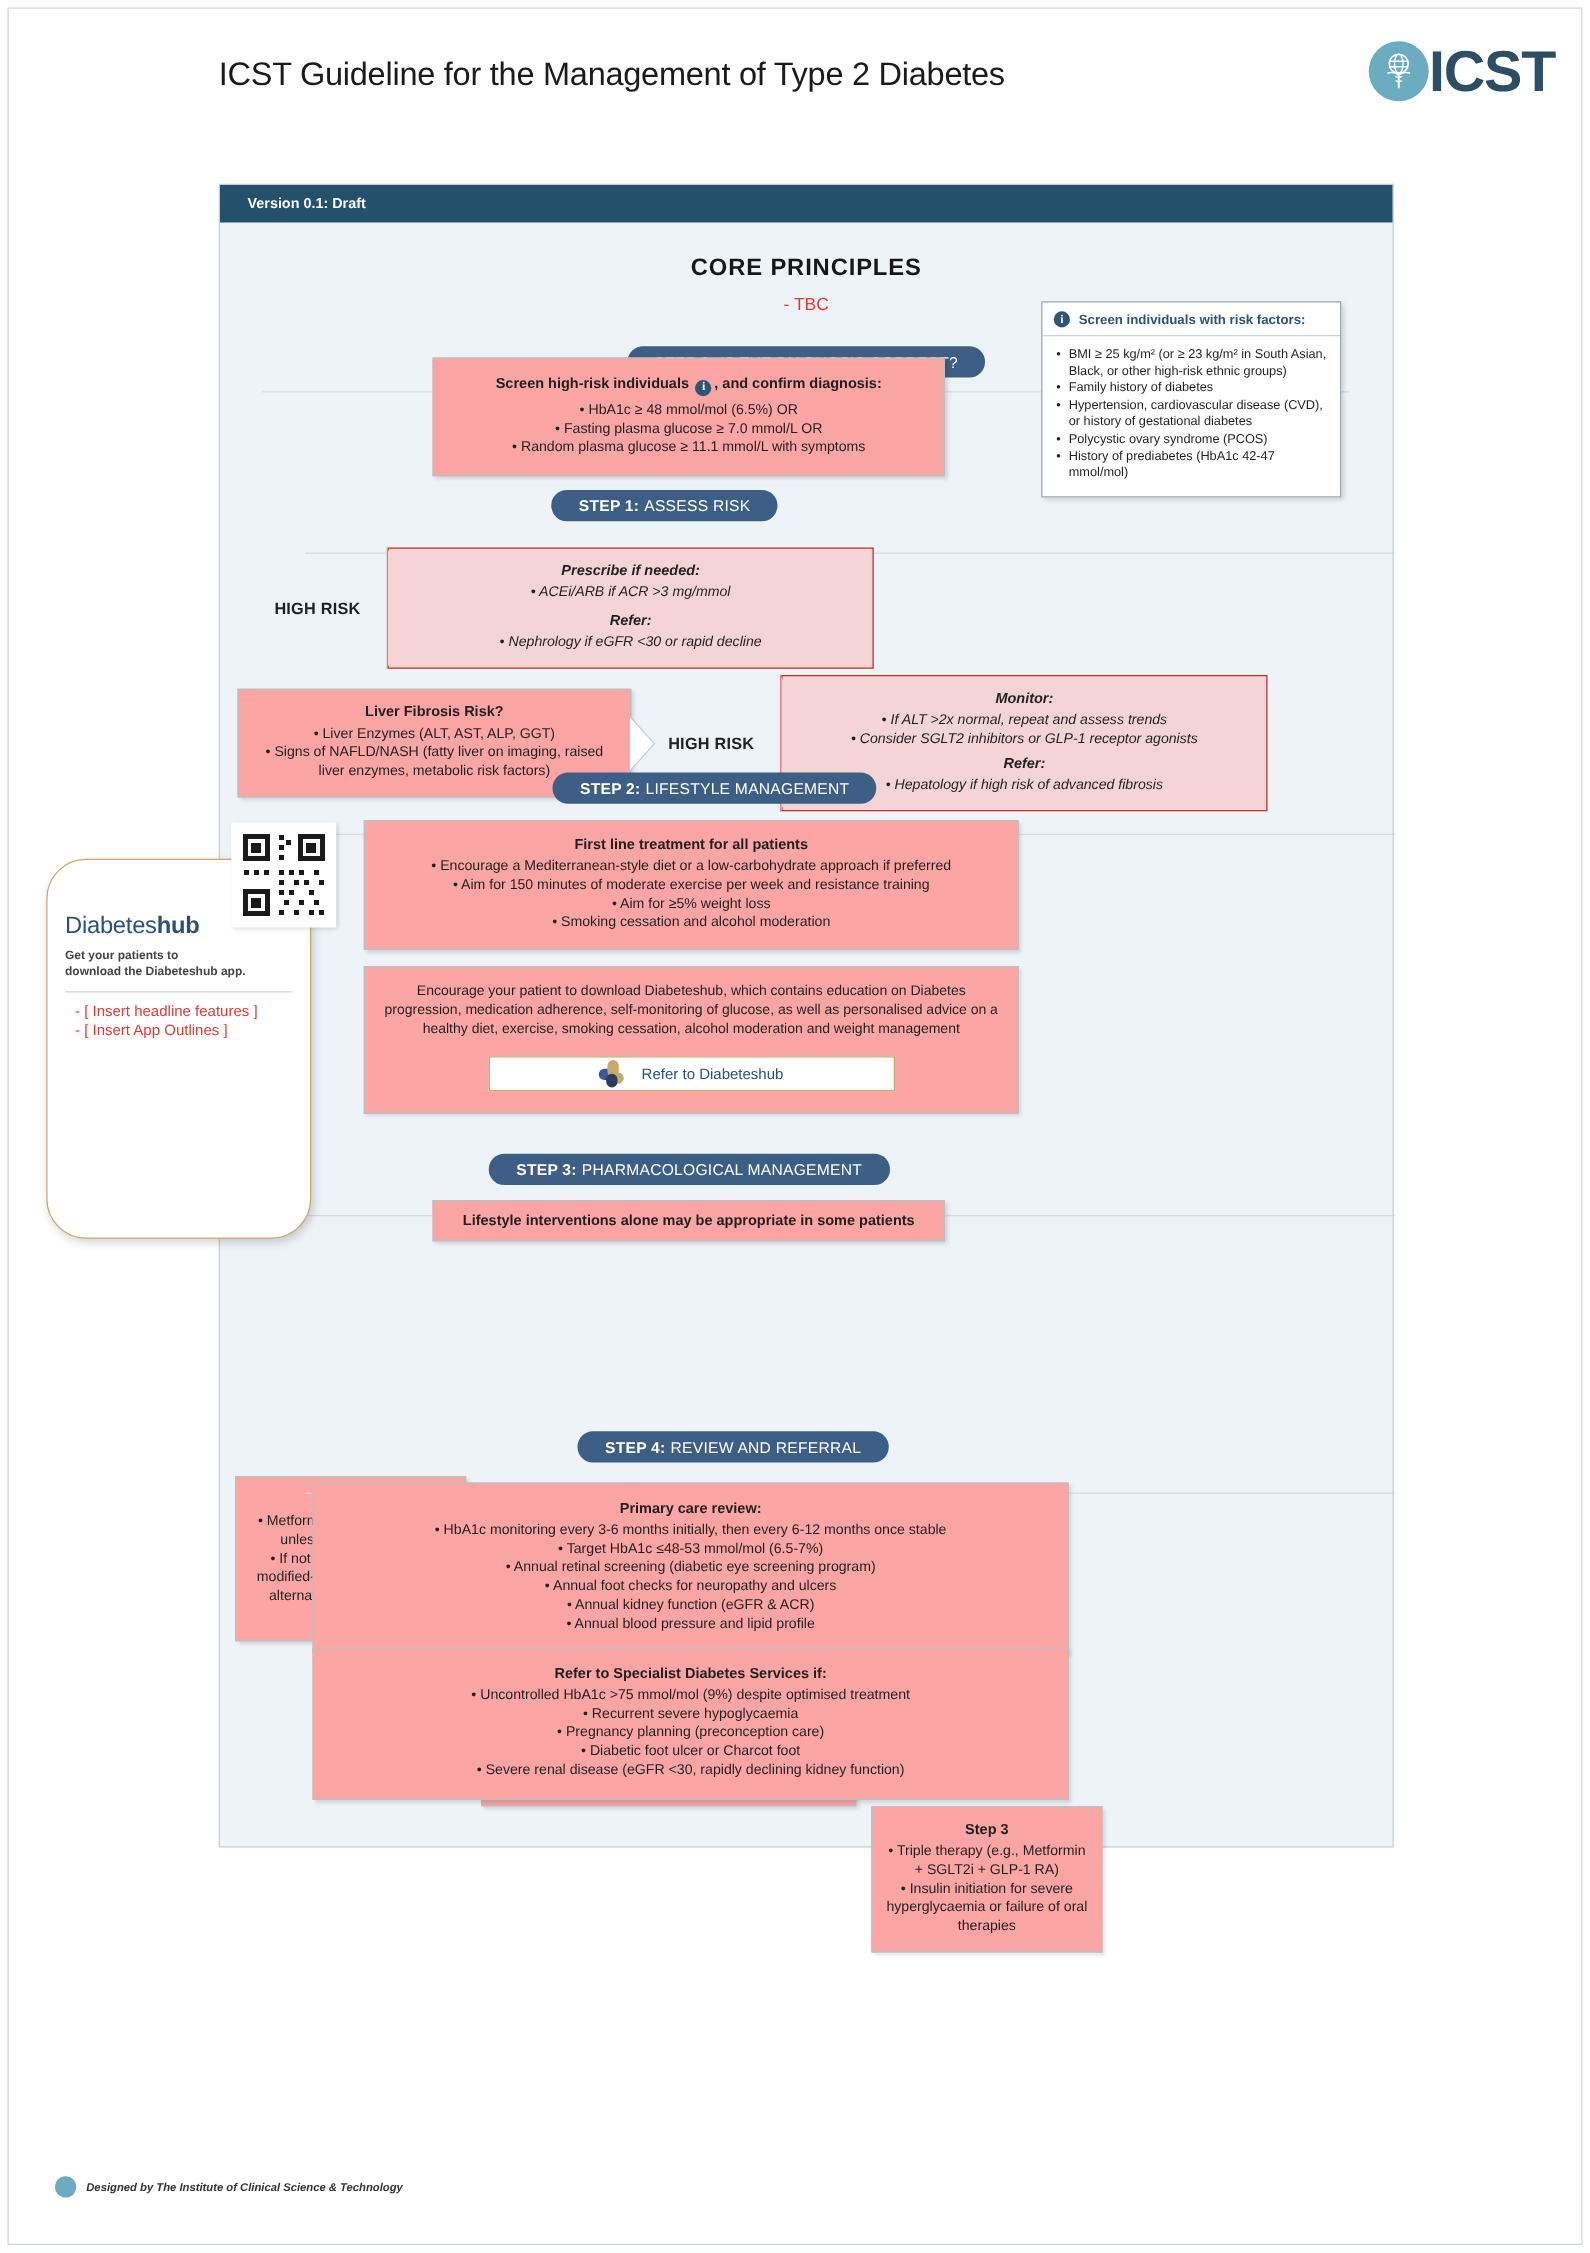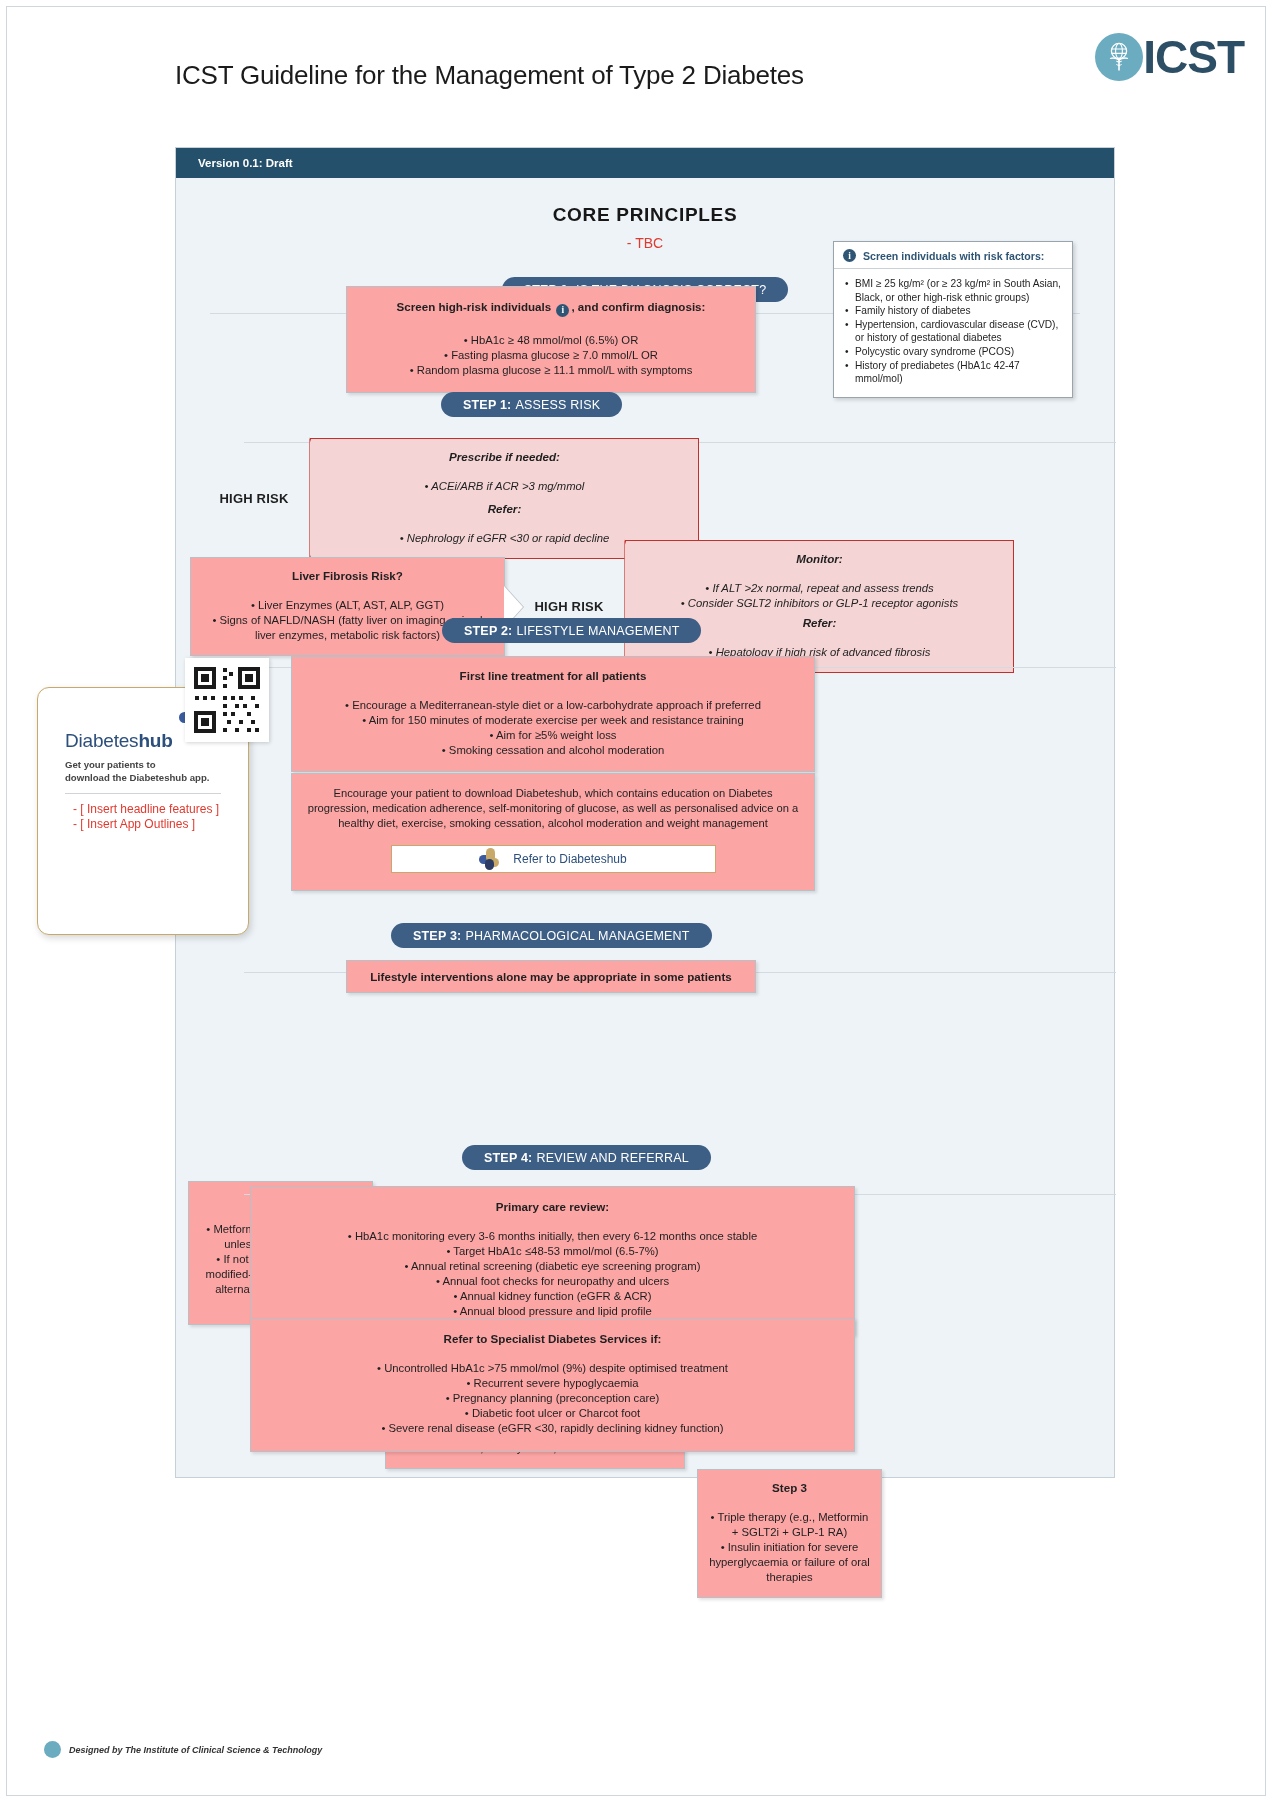--- a/index.html
+++ b/index.html
@@ -7,21 +7,21 @@
     width: 1272px; height: 1802px;
     background: #ffffff;
     font-family: "Liberation Sans", sans-serif;
     color: #1f1f1f;
     overflow: hidden;
   }
   .page { position: relative; width: 1272px; height: 1802px; background:#fff; }
   .page-border { position:absolute; left:6px; top:6px; right:6px; bottom:6px; border:1px solid #cfd6dc; }
 
   
-  .header { position:absolute; left:175px; top:60px; width:760px; }
+  .header { position:absolute; left:175px; top:44px; width:760px; }
   .doc-title { font-size:26px; font-weight:400; color:#1b1b1b; letter-spacing:-0.2px; }
   .doc-subtitle { font-size:13.5px; color:#2a2a2a; margin-top:6px; }
 
   .brand { position:absolute; right:28px; top:33px; display:flex; align-items:center; }
   .brand-mark { width:48px; height:48px; border-radius:50%; background:#6bacc0; position:relative;
                 display:flex; align-items:center; justify-content:center; }
   .brand-text { font-size:46px; font-weight:700; color:#2c4f66; letter-spacing:-1px; line-height:1; }
 
   
   .panel { position:absolute; left:175px; top:147px; width:940px; height:1331px;
@@ -35,21 +35,21 @@
   
   .step-pill { margin:0 auto; background:#3e5f85; color:#fff; border-radius:18px;
                height:25px; display:flex; align-items:center; justify-content:center;
                font-size:12.5px; letter-spacing:0.2px; padding:0 22px; width:max-content; }
   .step-pill b { font-weight:700; margin-right:4px; }
   .hr-line { height:1px; background:#d3dbe2; margin:11px 34px 0 34px; }
 
   
   .card { background:#fca5a5; border:1px solid #b9bfc5; box-shadow:2px 2px 3px rgba(0,0,0,0.12); }
   .card-title { font-weight:700; font-size:11.6px; text-align:center; }
-  .card ul { list-style:none; margin-top:16px; }
+  .card ul { list-style:none; margin-top:4px; }
   .card li { font-size:11.3px; text-align:center; line-height:15px; }
   .card li::before { content:"• "; }
 
   .card.redbox { background:#f4d4d4; border:1.6px solid #c1312c; box-shadow:none; }
   .card.redbox li, .card.redbox .card-title { color:#1f1f1f; }
 
   
   .abs { position:absolute; }
 
   
@@ -89,23 +89,23 @@
 
   
   .wide-card { width:524px; padding:12px 14px 13px; }
 
   
   .refer-btn { margin:14px auto 0; width:325px; height:28px; border:1px solid #c8a96a; background:#fff;
                display:flex; align-items:center; justify-content:center; gap:12px; }
   .refer-btn .lbl { font-size:12px; color:#2d4f7c; }
 
   
-  .hub-card { position:absolute; left:37px; top:687px; width:212px; height:248px;
-              background:#fff; border:1.5px solid #c8a96a; border-radius:12px;
-              box-shadow:2px 3px 7px rgba(0,0,0,0.16); padding:16px 27px; }
+  .hub-card { position:absolute; left:37px; top:687px; width:212px; height:304px;
+              background:#fff; border:1.5px solid #c8a96a; border-radius:32px;
+              box-shadow:2px 3px 7px rgba(0,0,0,0.16); padding:16px 14px; }
   .hub-logo-row { display:flex; align-items:flex-end; }
   .hub-name { font-size:19px; color:#2d4f7c; font-weight:400; letter-spacing:-0.2px; }
   .hub-name b { font-weight:700; }
   .hub-sub { font-size:9.6px; font-weight:700; color:#444; margin-top:7px; line-height:12.5px; }
   .hub-div { height:1px; background:#cfd4d9; margin:9px 0 8px; }
   .hub-item { font-size:12px; color:#e03a2f; line-height:15px; padding-left:8px; }
 
   .qr { position:absolute; left:185px; top:658px; width:84px; height:84px; background:#fff;
         box-shadow:1px 1px 4px rgba(0,0,0,0.18); padding:7px; }
 

